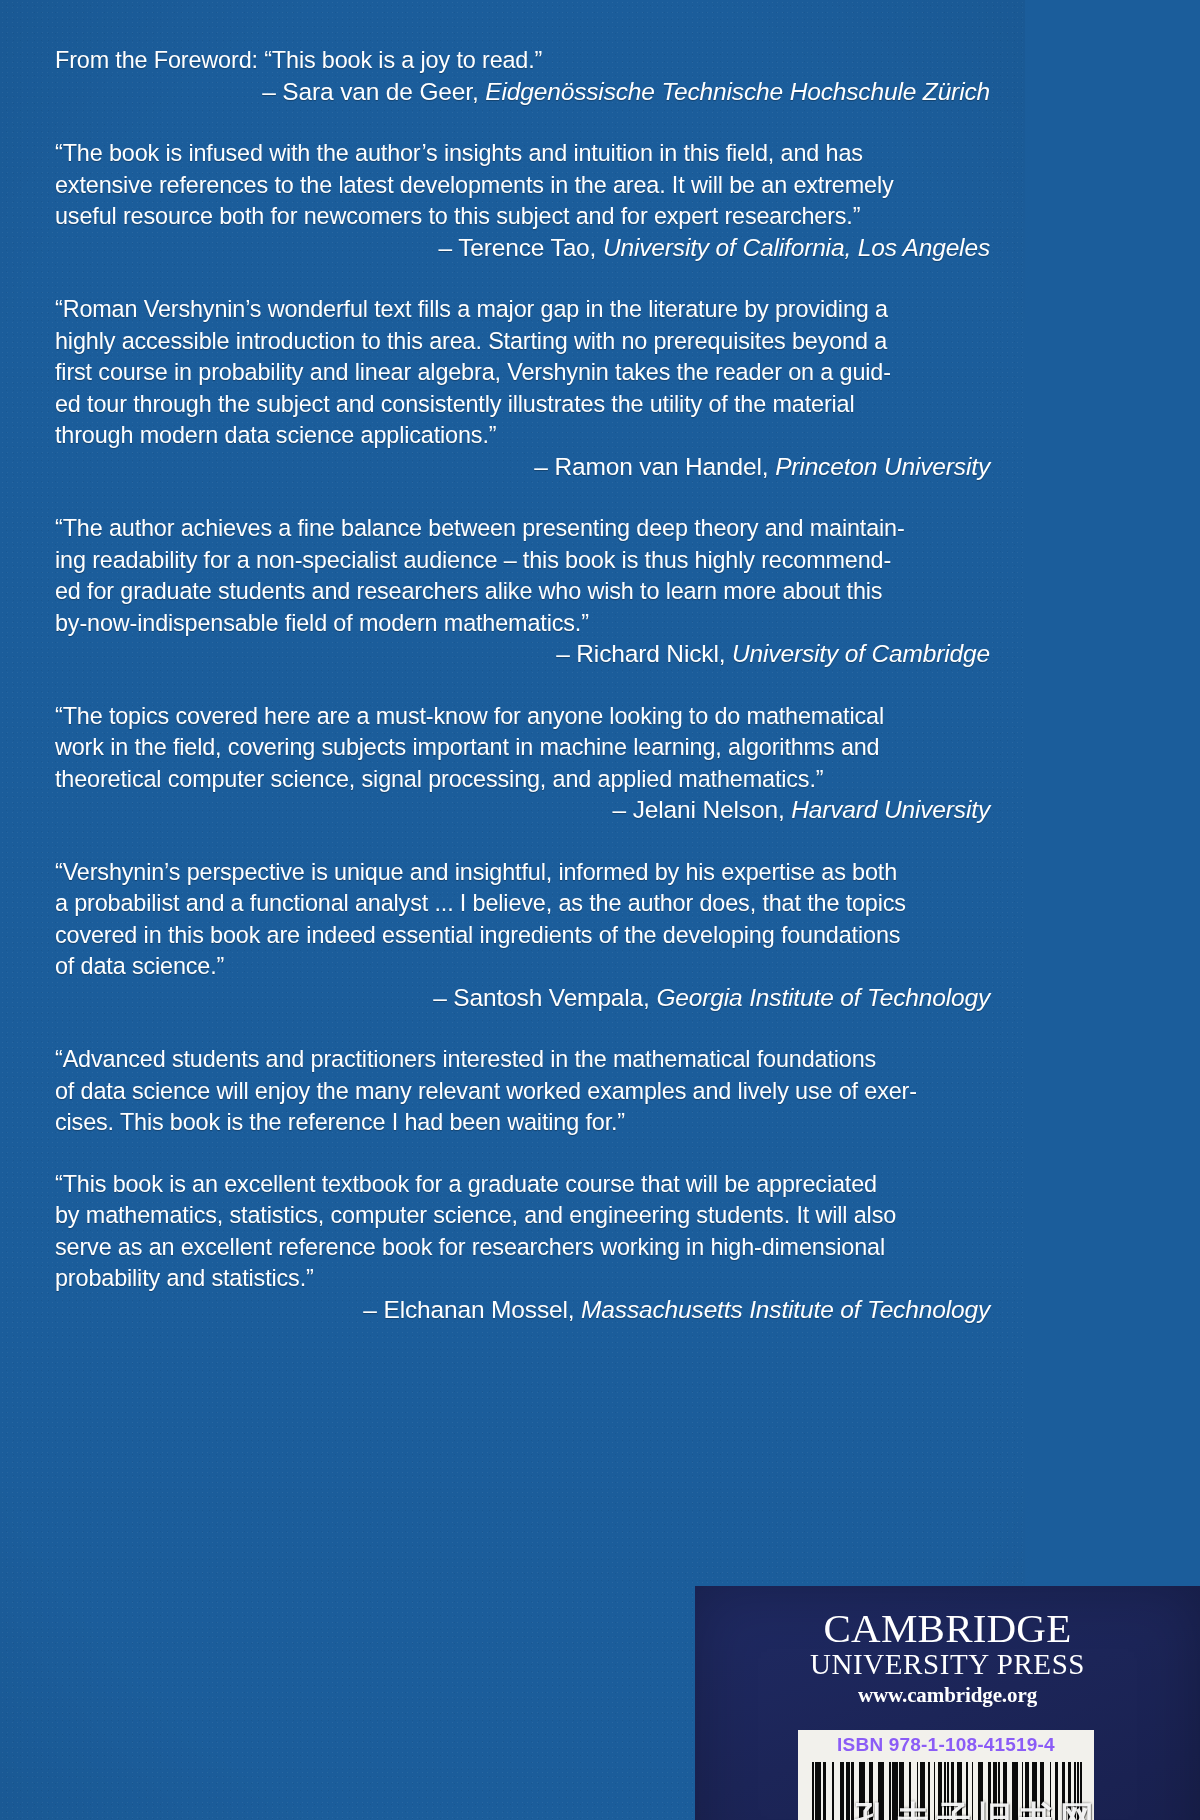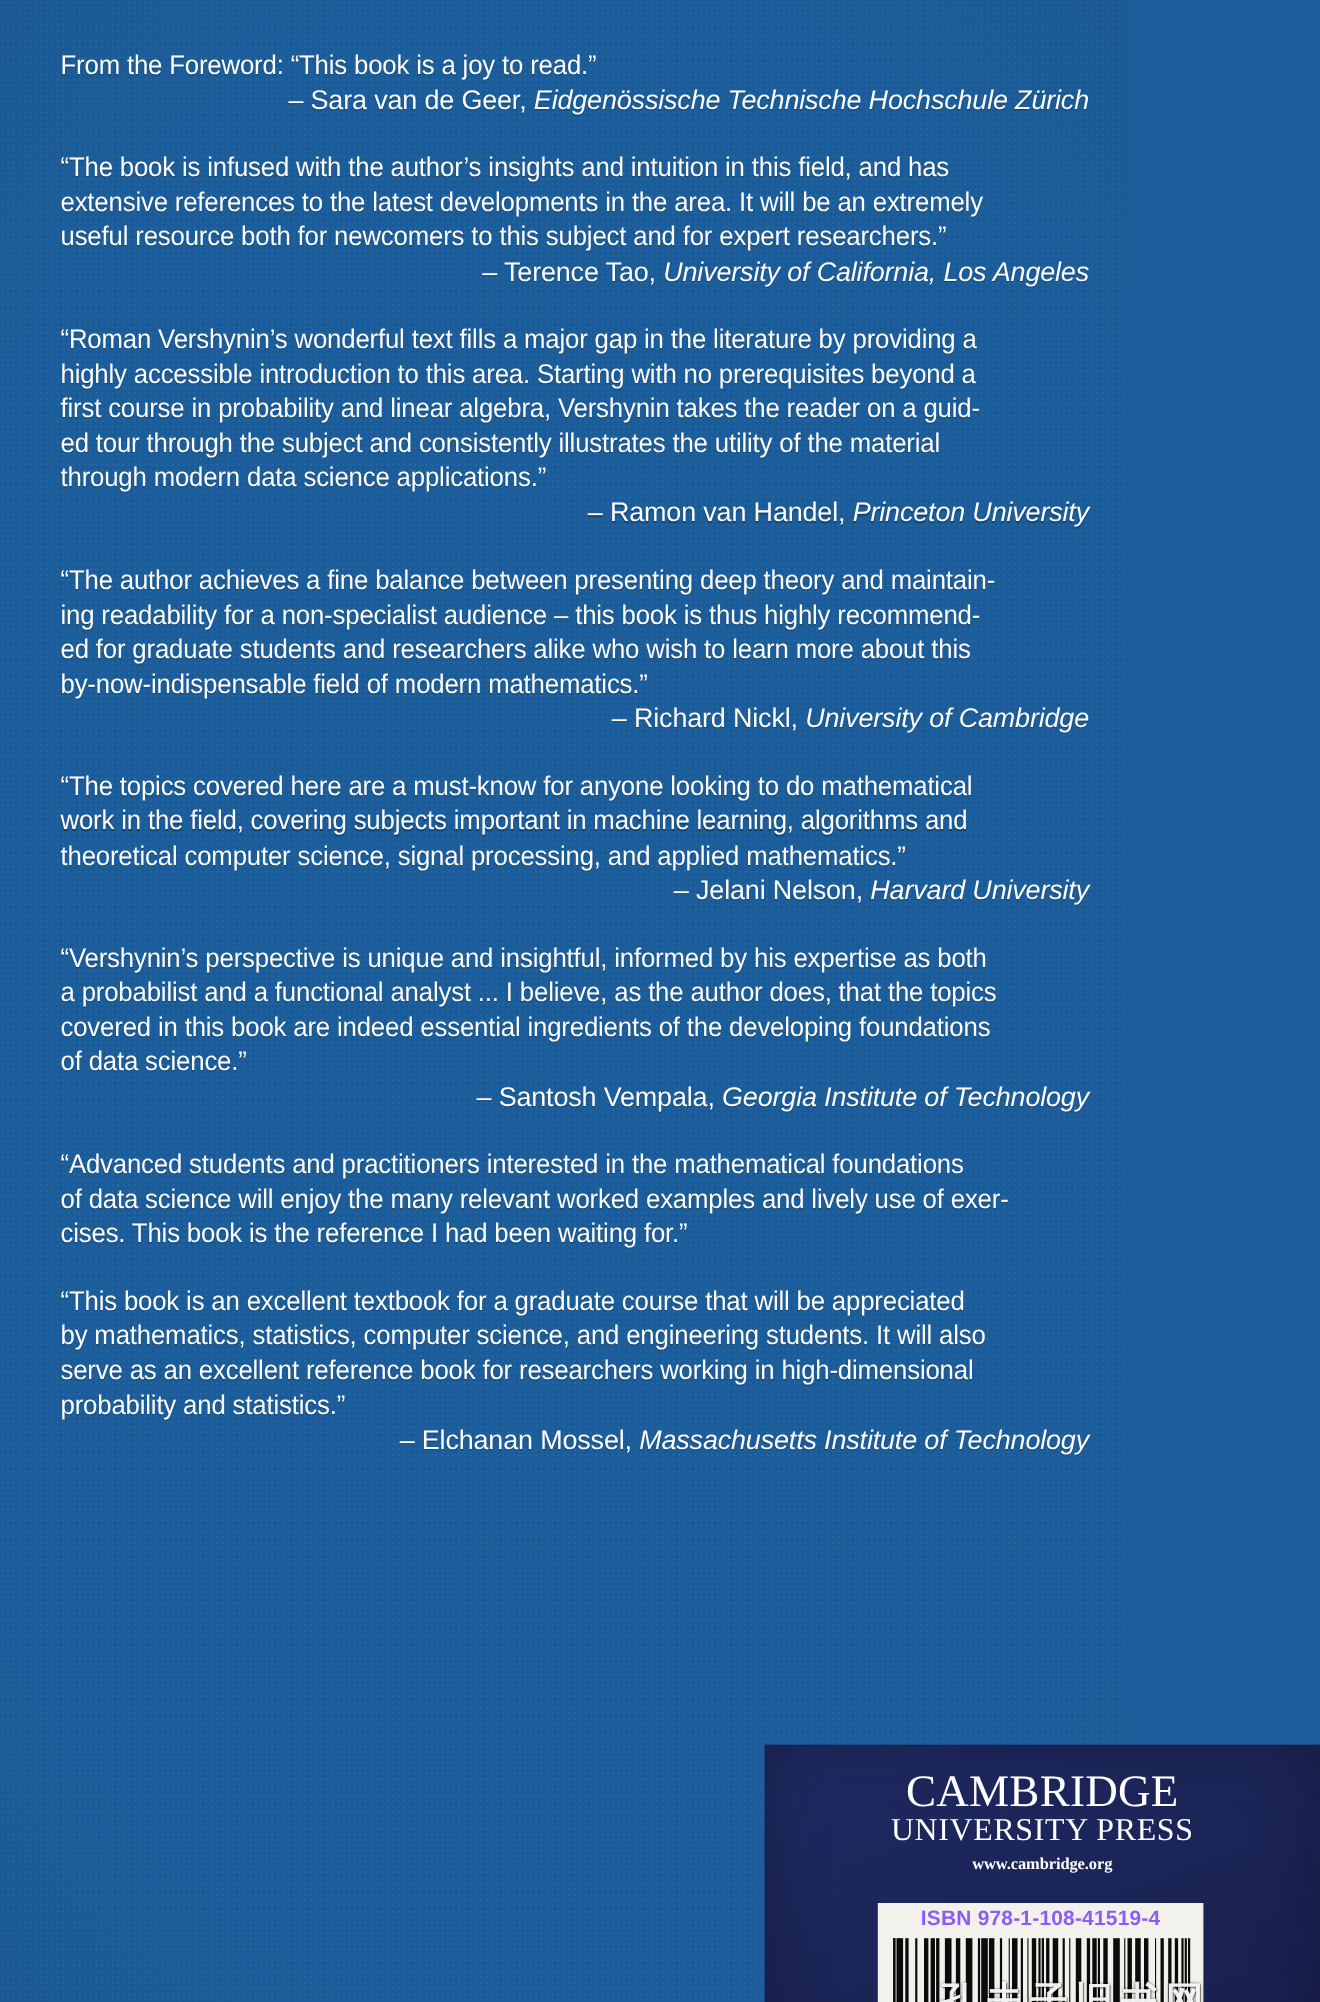--- a/index.html
+++ b/index.html
@@ -113,21 +113,21 @@
     font-family: "Liberation Serif", serif;
     color: #ffffff;
     font-size: 29px;
     letter-spacing: 0.6px;
     line-height: 29px;
     font-weight: normal;
   }
   .cup-url {
     font-family: "Liberation Serif", serif;
     color: #ffffff;
-    font-size: 15px;
+    font-size: 21px;
     font-weight: bold;
     letter-spacing: -0.1px;
     line-height: 26px;
     margin-top: 3px;
   }
 
   
   #barcode-box {
     position: absolute;
     left: 103px;

